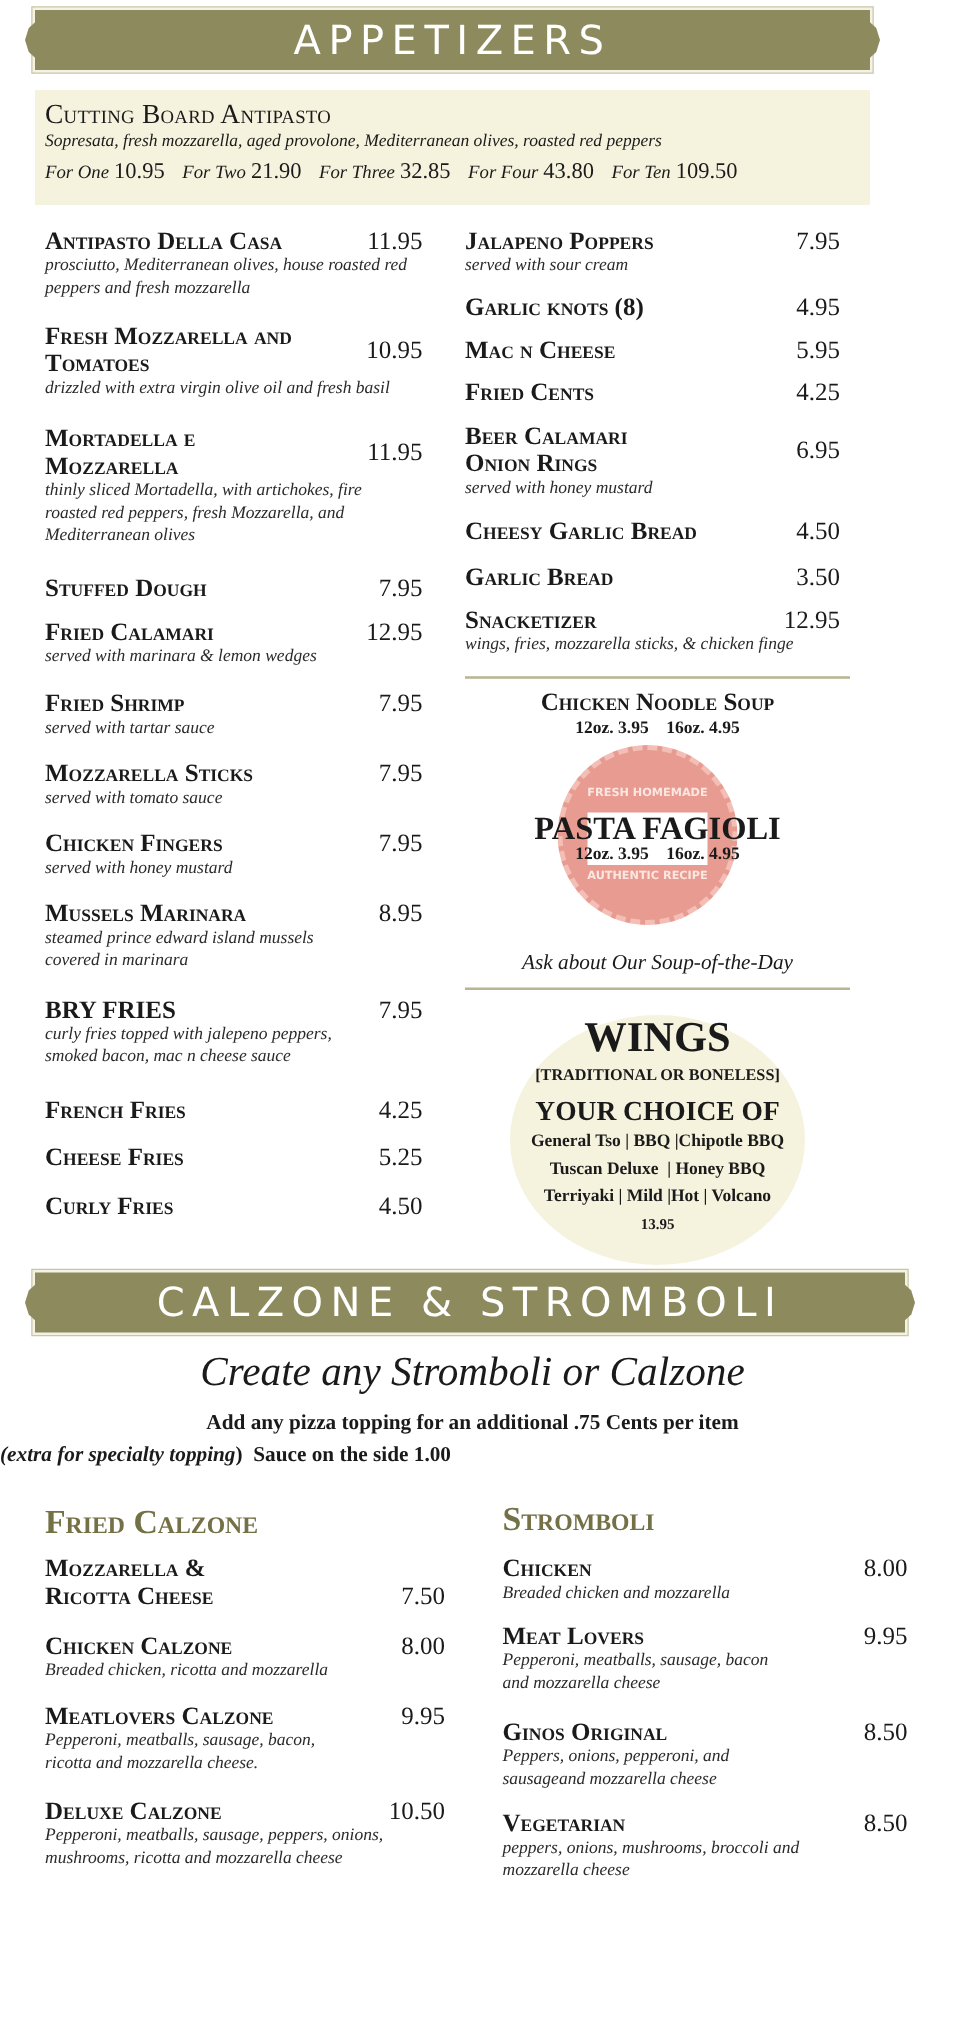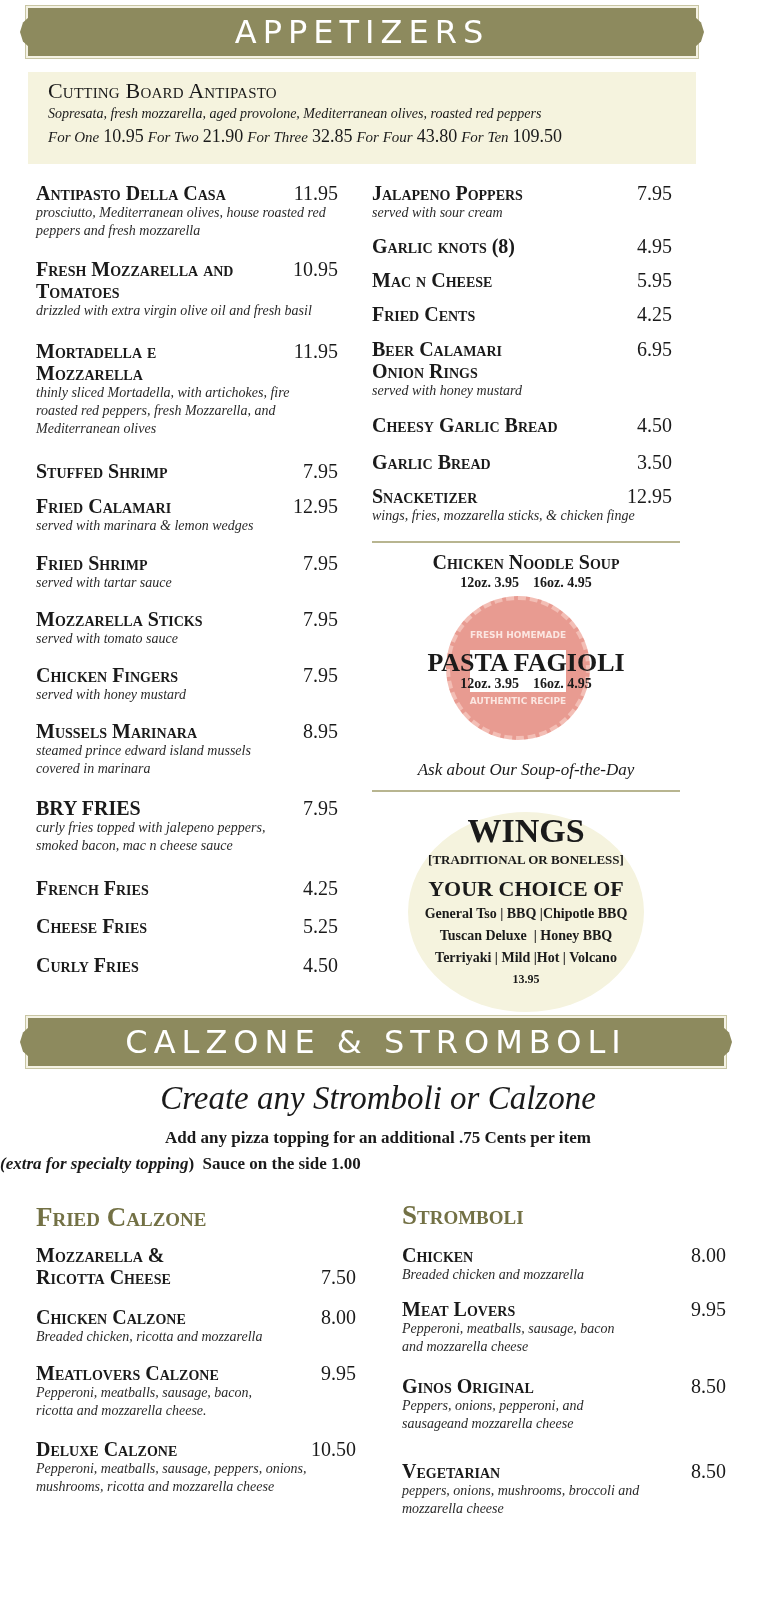--- a/index.html
+++ b/index.html
@@ -20,32 +20,32 @@
   .banner::before { left: -8px; clip-path: polygon(100% 0, 30% 20%, 0 50%, 30% 80%, 100% 100%); }
   .banner::after { right: -8px; clip-path: polygon(0 0, 70% 20%, 100% 50%, 70% 80%, 0 100%); }
   .banner-title {
     color: #ffffff; font-family: "DejaVu Sans", sans-serif; font-size: 32px;
     letter-spacing: 6px; font-weight: 400;
   }
 
   
   .cb-box {
     position: absolute; left: 28px; top: 72px; width: 668px; height: 92px;
-    background: #f5f3de; padding: 6px 18px 0 20px;
+    background: #f5f3de; padding: 6px 18px 0 8px;
   }
   .cb-title { font-size: 22px; font-variant: small-caps; font-weight: 400; letter-spacing: 0.2px; }
   .cb-desc { font-style: italic; font-size: 14px; margin-top: 2px; }
-  .cb-prices { display: flex; gap: 4px; margin-top: 4px; align-items: baseline; }
+  .cb-prices { display: flex; gap: 14px; margin-top: 4px; align-items: baseline; }
   .cb-price { white-space: nowrap; }
   .cb-price .lbl { font-style: italic; font-size: 15px; margin-right: 4px; }
   .cb-price .val { font-size: 18px; }
 
   
   .item { position: absolute; }
-  .item-row { display: flex; justify-content: space-between; align-items: flex-start; }
+  .item-row { display: flex; justify-content: space-between; align-items: center; }
   .item-name { font-size: 20px; font-variant: small-caps; font-weight: 700; line-height: 22px; }
   .item-price { font-size: 20px; line-height: 22px; }
   .item-desc { font-style: italic; font-size: 14px; line-height: 18px; color: #2a2a2a; }
 
   .col-left .item { left: 36px; width: 302px; }
   .col-right .item { left: 372px; width: 300px; }
 
   .divider { position: absolute; left: 372px; width: 308px; height: 2px; background: #b8b590; }
 
   
@@ -126,21 +126,21 @@
   </div>
   <div class="item" style="top:340px;">
     <div class="item-row">
         <span class="item-name" style="width:170px;">Mortadella e Mozzarella</span>
         <span class="item-price">11.95</span>
       </div>
     <div class="item-desc" style="width:280px;">thinly sliced Mortadella, with artichokes, fire roasted red peppers, fresh Mozzarella, and Mediterranean olives</div>
   </div>
   <div class="item" style="top:460px;">
     <div class="item-row">
-        <span class="item-name">Stuffed Shrimp</span>
+        <span class="item-name">Stuffed Dough</span>
         <span class="item-price">7.95</span>
       </div>
   </div>
   <div class="item" style="top:495px;">
     <div class="item-row">
         <span class="item-name">Fried Calamari</span>
         <span class="item-price">12.95</span>
       </div>
     <div class="item-desc">served with marinara &amp; lemon wedges</div>
   </div>
@@ -333,20 +333,20 @@
       </div>
     <div class="item-desc" style="width:220px;">Pepperoni, meatballs, sausage, bacon and mozzarella cheese</div>
   </div>
   <div class="item" style="top:1375px;">
     <div class="item-row">
         <span class="item-name">Ginos Original</span>
         <span class="item-price">8.50</span>
       </div>
     <div class="item-desc" style="width:230px;">Peppers, onions, pepperoni, and sausageand mozzarella cheese</div>
   </div>
-  <div class="item" style="top:1448px;margin-top:12px;">
+  <div class="item" style="top:1448px;">
     <div class="item-row">
         <span class="item-name">Vegetarian</span>
         <span class="item-price">8.50</span>
       </div>
     <div class="item-desc" style="width:250px;">peppers, onions, mushrooms, broccoli and mozzarella cheese</div>
   </div>
 </div>
 
 </body></html>

